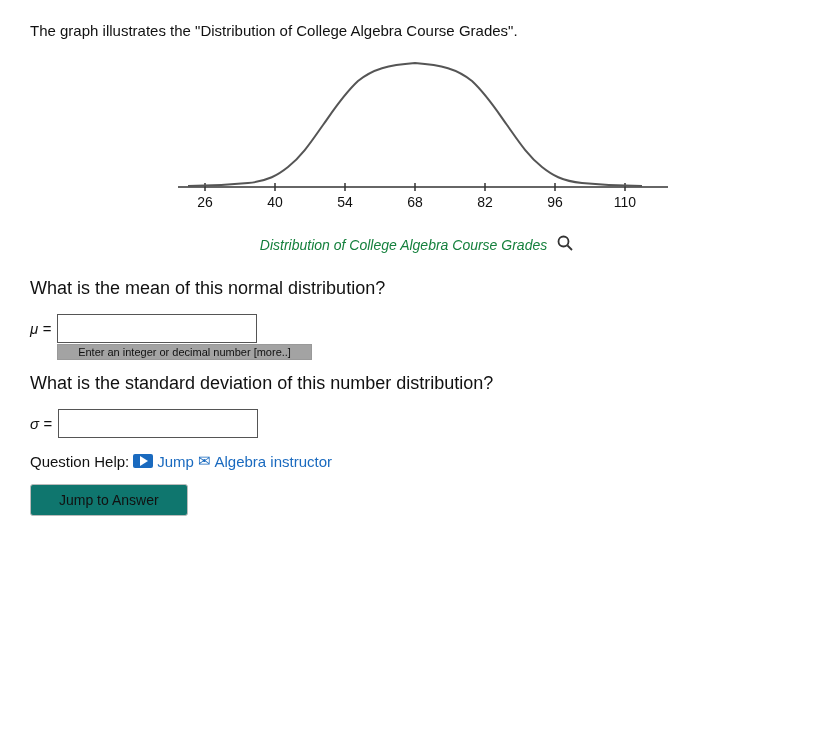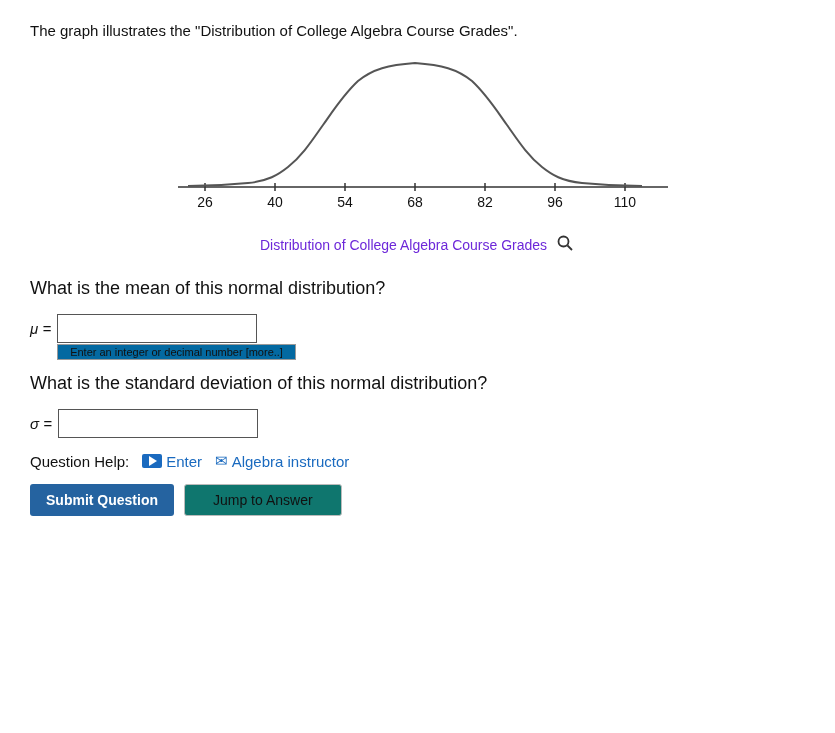--- a/index.html
+++ b/index.html
@@ -31,22 +31,23 @@
 
     .graph-caption-row {
       display: flex;
       align-items: center;
       justify-content: center;
       gap: 8px;
       margin-bottom: 18px;
     }
 
     .graph-caption {
+      font-style: italic;
       font-size: 14px;
-      color: #6d28d9;
+      color: #15803d;
     }
 
     .search-icon-btn {
       background: none;
       border: none;
       cursor: pointer;
       padding: 2px;
       color: #333;
       font-size: 16px;
     }
@@ -83,43 +84,43 @@
       border: 1.5px solid #555;
       padding: 5px 8px;
       font-size: 15px;
       width: 200px;
       outline: none;
     }
 
     .input-hint {
       font-size: 11px;
       color: #111;
-      background: #0369a1;
+      background: #a3a3a3;
       border: 1px solid #999;
-      padding: 1px 12px;
+      padding: 1px 20px;
       display: inline-block;
       margin-top: 1px;
       width: fit-content;
     }
 
     .sigma-input {
       border: 1.5px solid #555;
       padding: 5px 8px;
       font-size: 15px;
       width: 200px;
       outline: none;
       text-align: center;
     }
 
     .question-help {
       font-size: 15px;
       margin: 14px 0 14px 0;
       display: flex;
       align-items: center;
-      gap: 13px;
+      gap: 4px;
     }
 
     .help-label {
       font-weight: normal;
       color: #111;
     }
 
     .help-link {
       display: flex;
       align-items: center;
@@ -243,35 +244,34 @@
   <div class="input-row">
     <span class="input-label input-label-math">μ =</span>
     <div class="input-wrapper">
       <input type="text" class="answer-input" style="">
       <span class="input-hint">Enter an integer or decimal number [more..]</span>
     </div>
   </div>
 </div>
 
 <div class="section-question">
-  <p class="question-text">What is the standard deviation of this normal distribution?</p>
+  <p class="question-text">What is the standard deviation of this number distribution?</p>
   <div class="input-row">
     <span class="input-label input-label-math">σ =</span>
     <input type="text" class="sigma-input" style="">
   </div>
 </div>
 
 <div class="question-help">
   <span class="help-label">Question Help:</span>
   <a class="help-link" href="#">
     <span class="video-icon"></span>
-    <span>Enter</span>
+    <span>Jump</span>
   </a>
   <a class="help-link" href="#">
     <span style="font-size:15px; color:#1a6abf;">✉</span>
     <span>Algebra instructor</span>
   </a>
 </div>
 
 <div class="buttons-row">
-  <button class="submit-btn">Submit Question</button>
   <button class="jump-btn">Jump to Answer</button>
 </div>
 
 </body></html>

